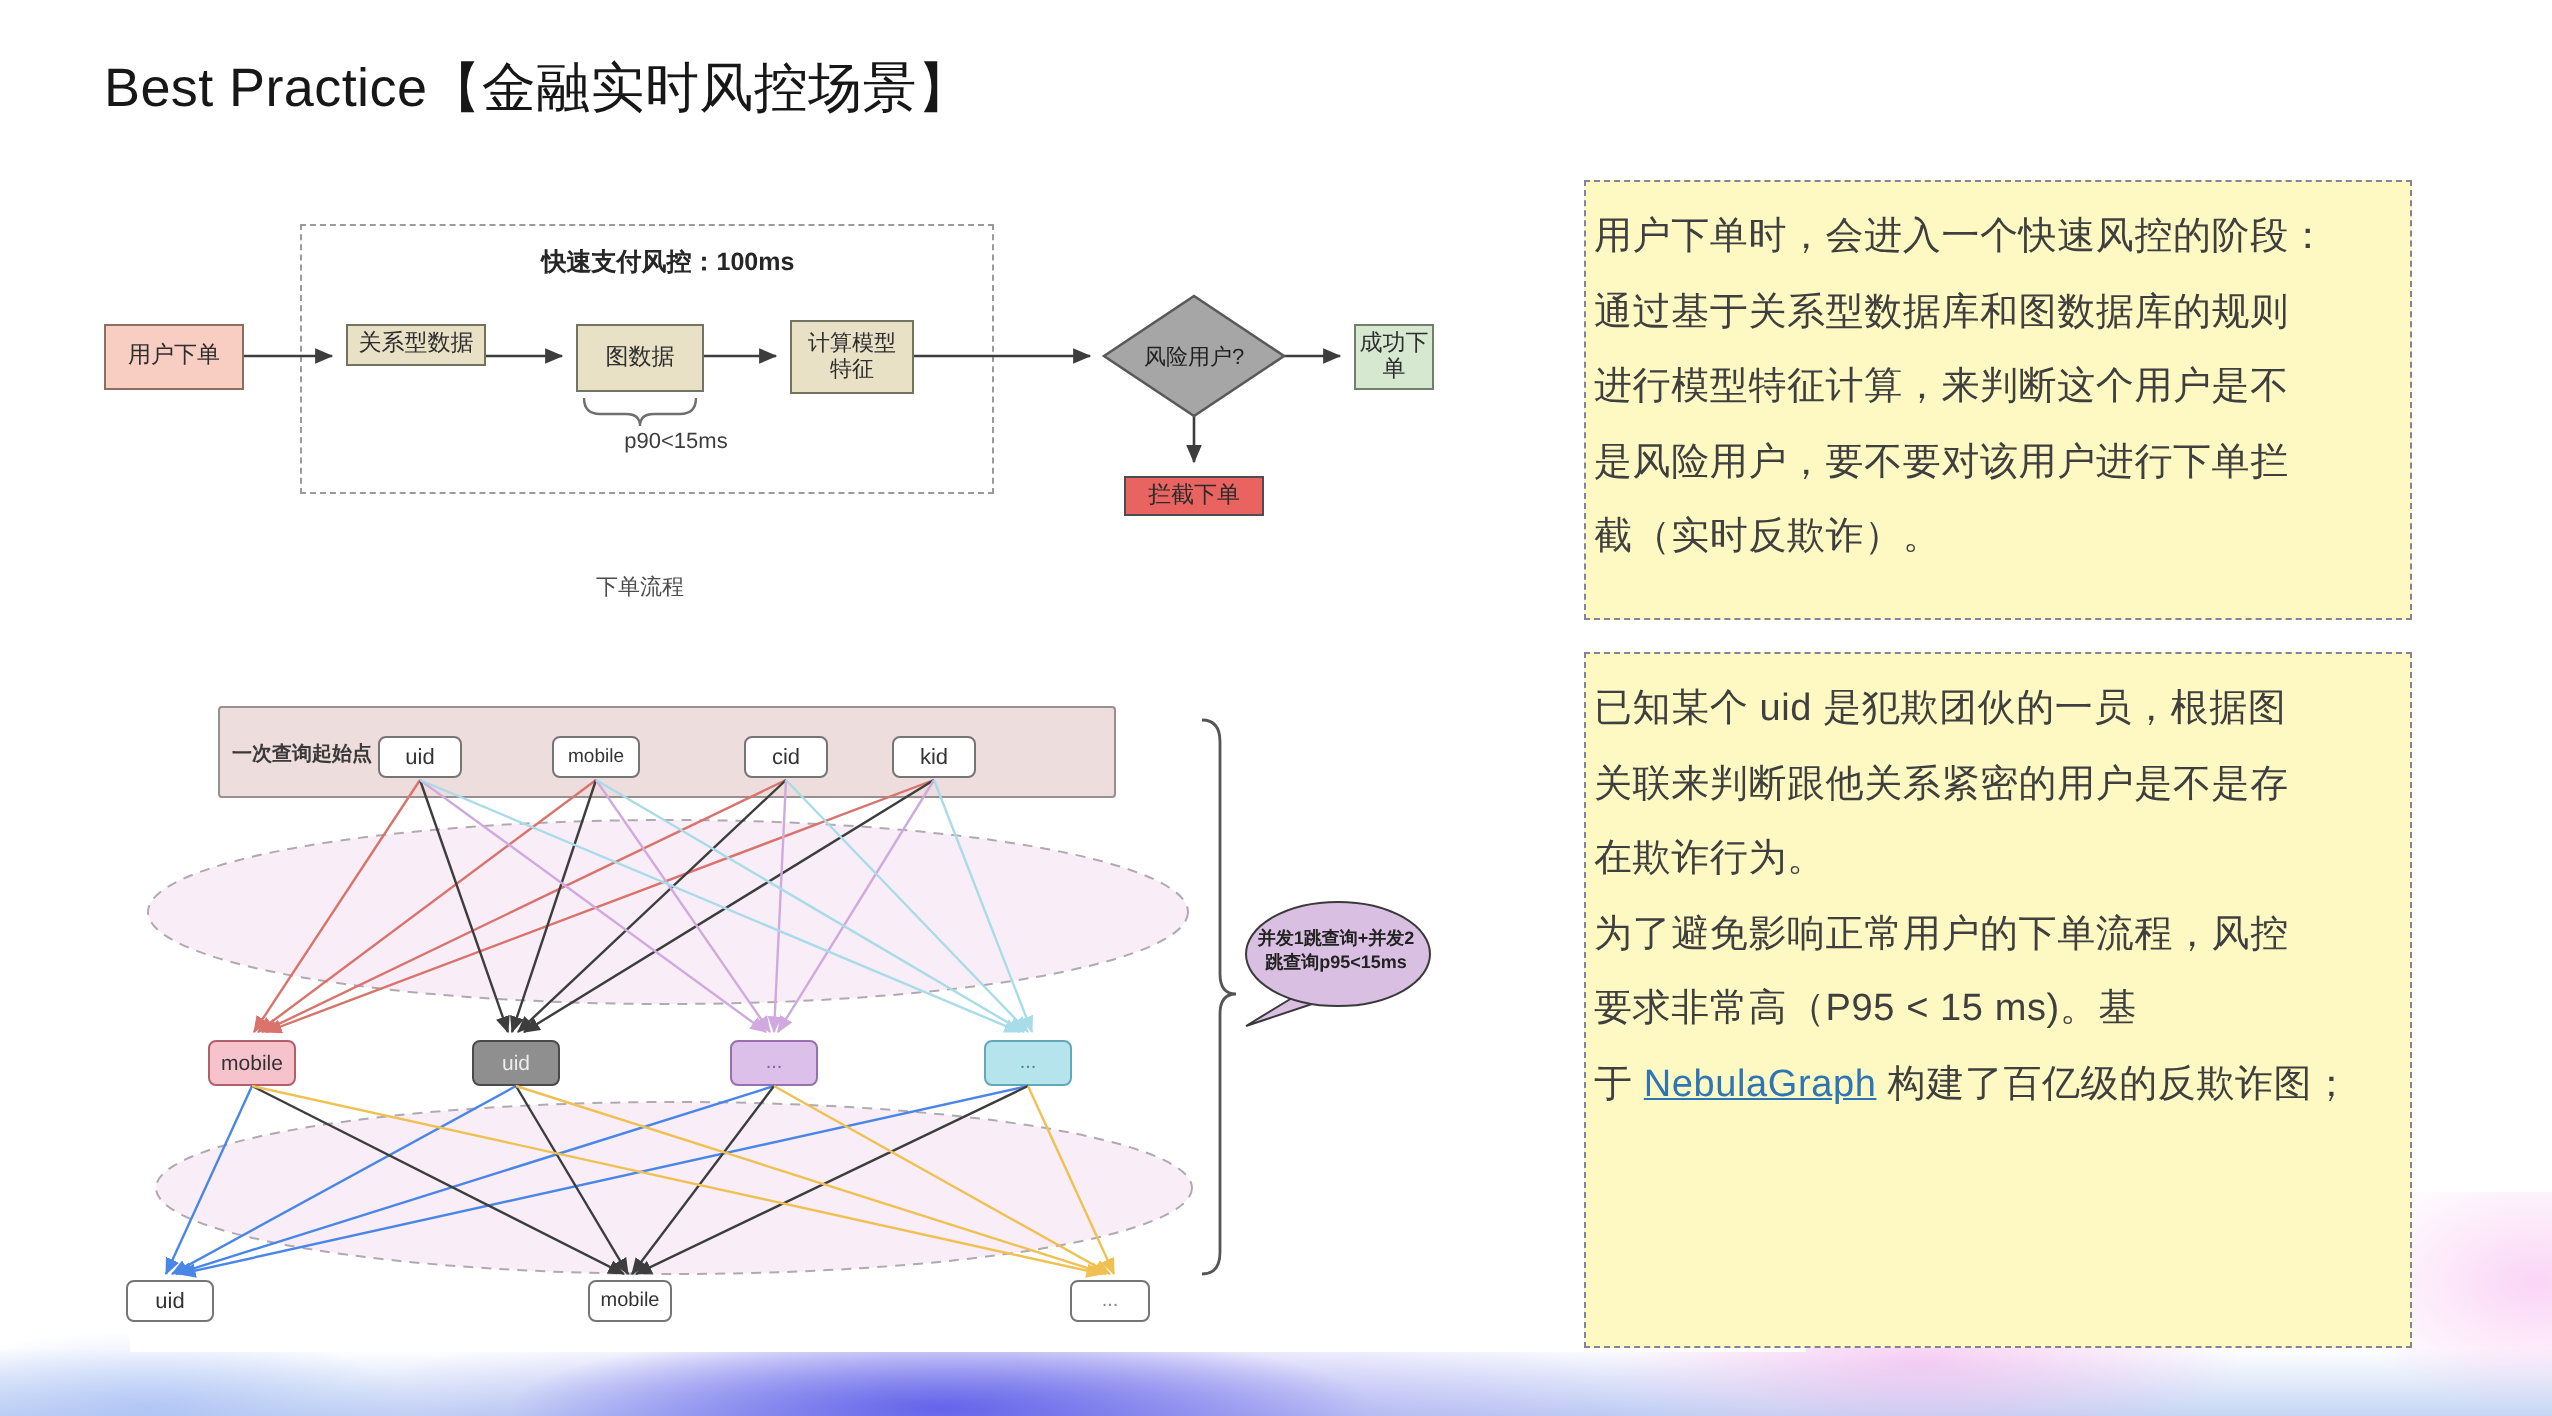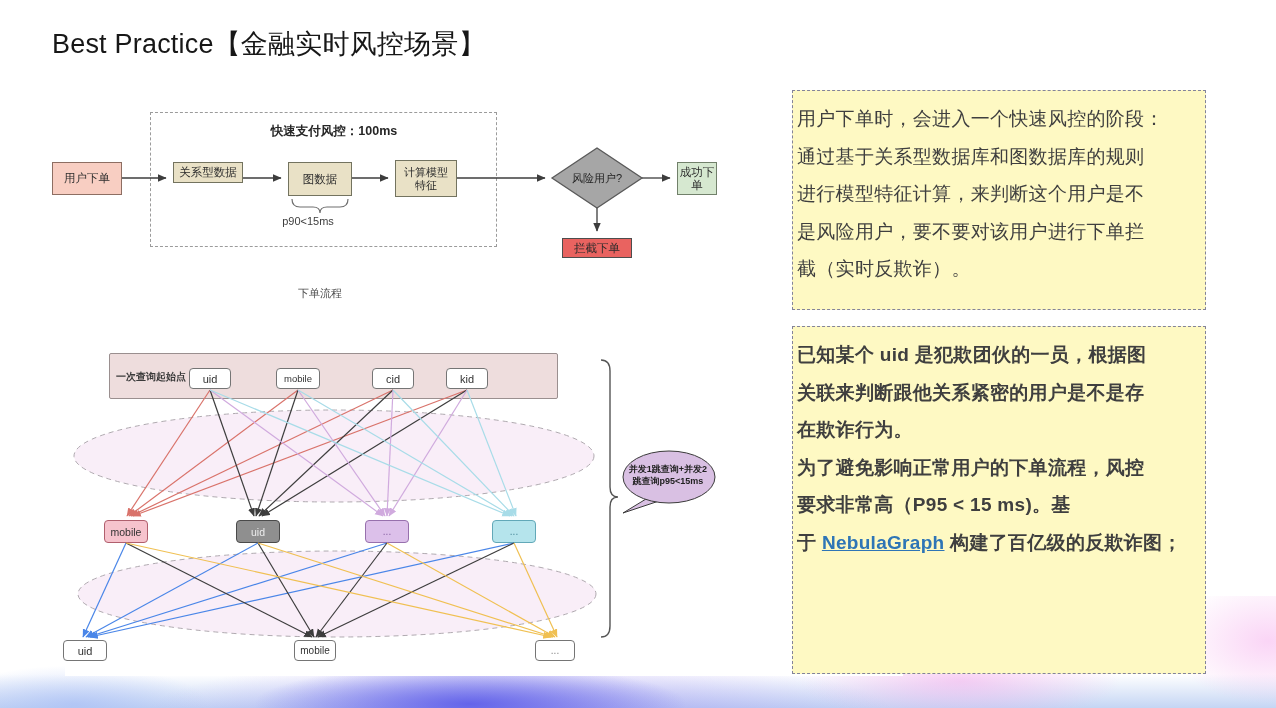--- a/index.html
+++ b/index.html
@@ -32,21 +32,21 @@
   
   .dashed-region { position:absolute; left:150px; top:112px; width:347px; height:135px; border:1px dashed #9b9b9b; z-index:2; }
   .region-title { position:absolute; left:244px; top:123px; width:180px; text-align:center; font-size:12.5px; font-weight:bold; color:#262626; z-index:2; }
   .n-user   { left:52px;  top:162px; width:70px; height:33px; background:#f8cec2; border:1px solid #8d6e62; }
   .n-rel    { left:173px; top:162px; width:70px; height:21px; background:#e9e1c6; border:1px solid #73735f; }
   .n-graph  { left:288px; top:162px; width:64px; height:34px; background:#e9e1c6; border:1px solid #73735f; }
   .n-model  { left:395px; top:160px; width:62px; height:37px; background:#e9e1c6; border:1px solid #73735f; font-size:11px; padding:0 6px; }
   .n-succ   { left:677px; top:162px; width:40px; height:33px; background:#d6e8d0; border:1px solid #71806a; }
   .n-block  { left:562px; top:238px; width:70px; height:20px; background:#e96360; border:1px solid #4d4d4d; color:#2b2b2b; }
   .diamond-label { position:absolute; left:552px; top:164px; width:90px; height:28px; display:flex; align-items:center; justify-content:center; font-size:11px; color:#1f1f1f; z-index:4; }
-  .p90-label { position:absolute; left:273px; top:215px; width:70px; text-align:center; font-size:11px; color:#3d3d3d; z-index:2; }
+  .p90-label { position:absolute; left:303px; top:215px; width:70px; text-align:center; font-size:11px; color:#3d3d3d; z-index:2; }
   .flow-caption { position:absolute; left:280px; top:286px; width:80px; text-align:center; font-size:11px; color:#4d4d4d; z-index:2; }
   
   .start-container { position:absolute; left:109px; top:353px; width:449px; height:46px; background:#eedddd; border:1px solid #9a8f8f; border-radius:2px; z-index:2; }
   .start-label { position:absolute; left:116px; top:370px; font-size:10px; font-weight:bold; color:#3a3a3a; z-index:2; }
   .gnode { position:absolute; display:flex; align-items:center; justify-content:center; font-size:11px; color:#333; border-radius:4px; z-index:2; }
   .wnode { background:#ffffff; border:1px solid #757575; }
   .s-uid    { left:189px; top:368px; width:42px; height:21px; }
   .s-mobile { left:276px; top:368px; width:44px; height:21px; font-size:9.5px; }
   .s-cid    { left:372px; top:368px; width:42px; height:21px; }
   .s-kid    { left:446px; top:368px; width:42px; height:21px; }
@@ -63,21 +63,21 @@
   .bubble-text { position:absolute; left:622px; top:464px; width:92px; text-align:center; font-size:9px; font-weight:bold; line-height:11.5px; color:#222; z-index:4; }
   
   .lines-layer { position:absolute; left:0; top:0; width:1276px; height:708px; z-index:3; pointer-events:none; }
   
   .note {
     position:absolute; left:792px; width:414px; background:#fef9c3;
     border:1px dashed #83839a; padding:9px 4px; z-index:4;
     font-size:19px; line-height:37.5px; color:#3f3f3f; letter-spacing:0.3px;
   }
   .note-1 { top:90px; height:220px; }
-  .note-2 { top:326px; height:348px;font-weight:bold; }
+  .note-2 { top:326px; height:348px; }
   .nline { white-space:nowrap; }
   .nlink { color:#2e75b6; text-decoration:underline; pointer-events:auto; cursor:pointer; }
 </style>
 </head>
 <body>
 
 <div class="slide">
 
   <div class="bottom-glow"></div>
   <div class="diagram-panel"></div>

